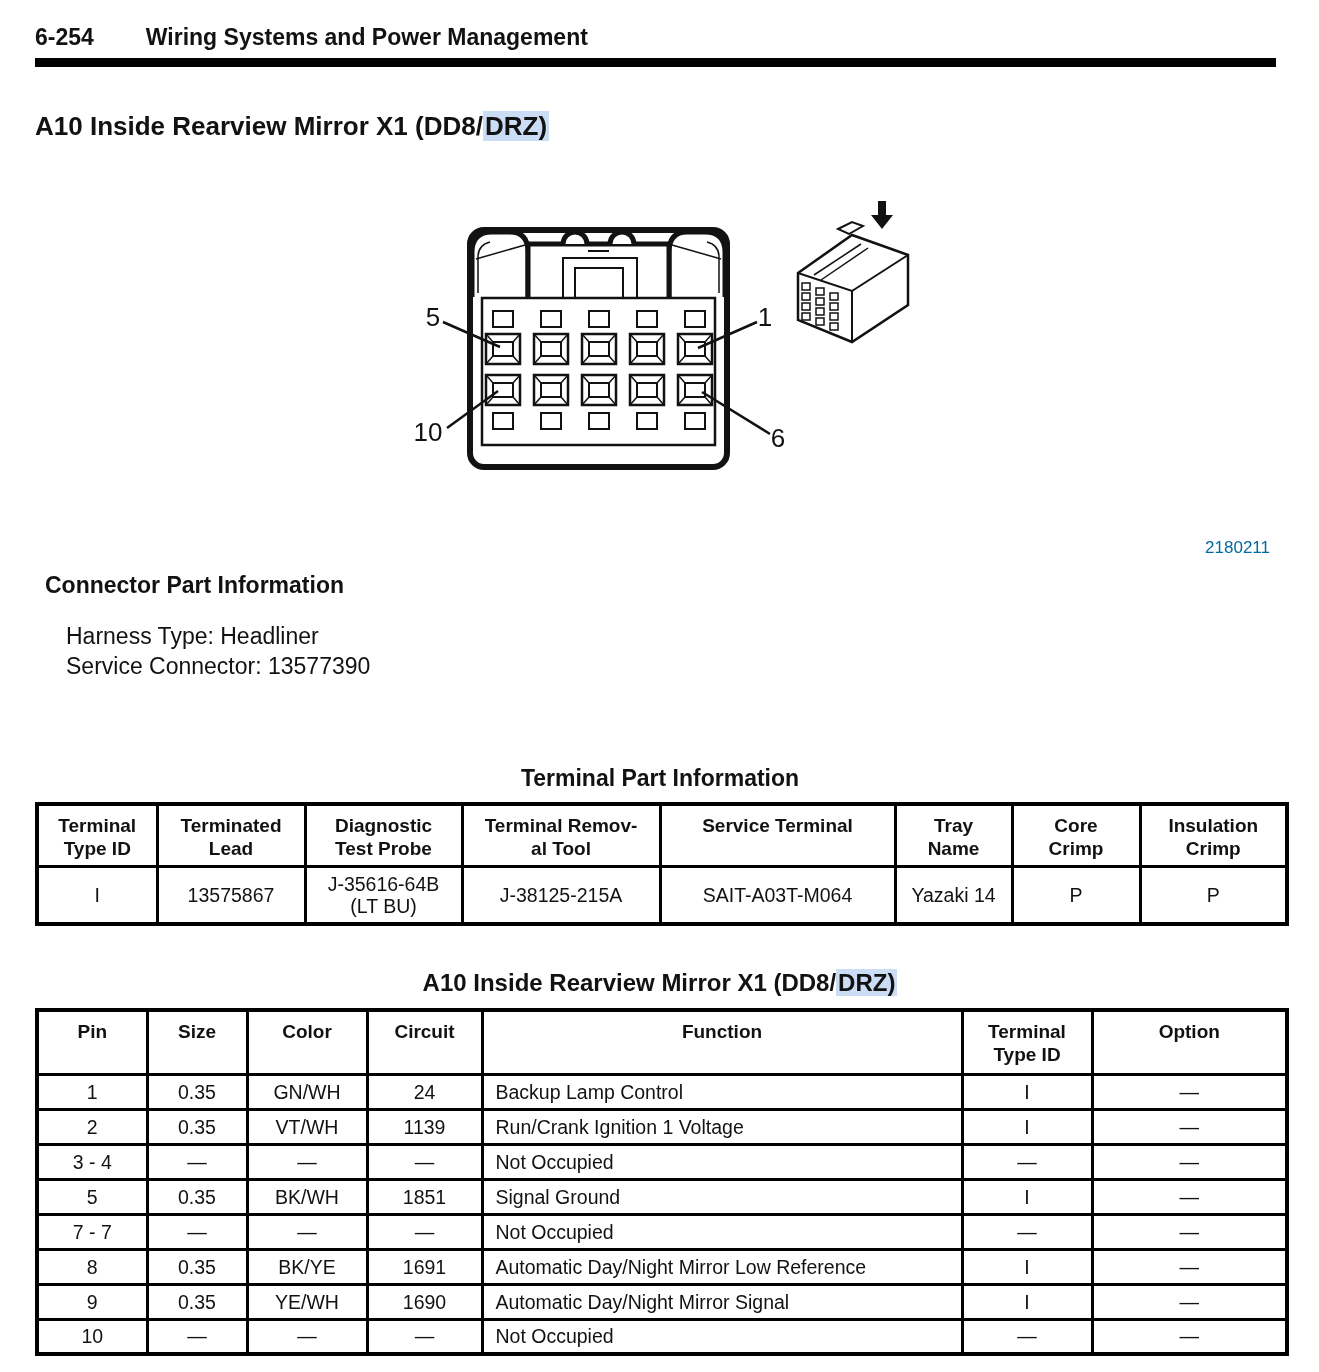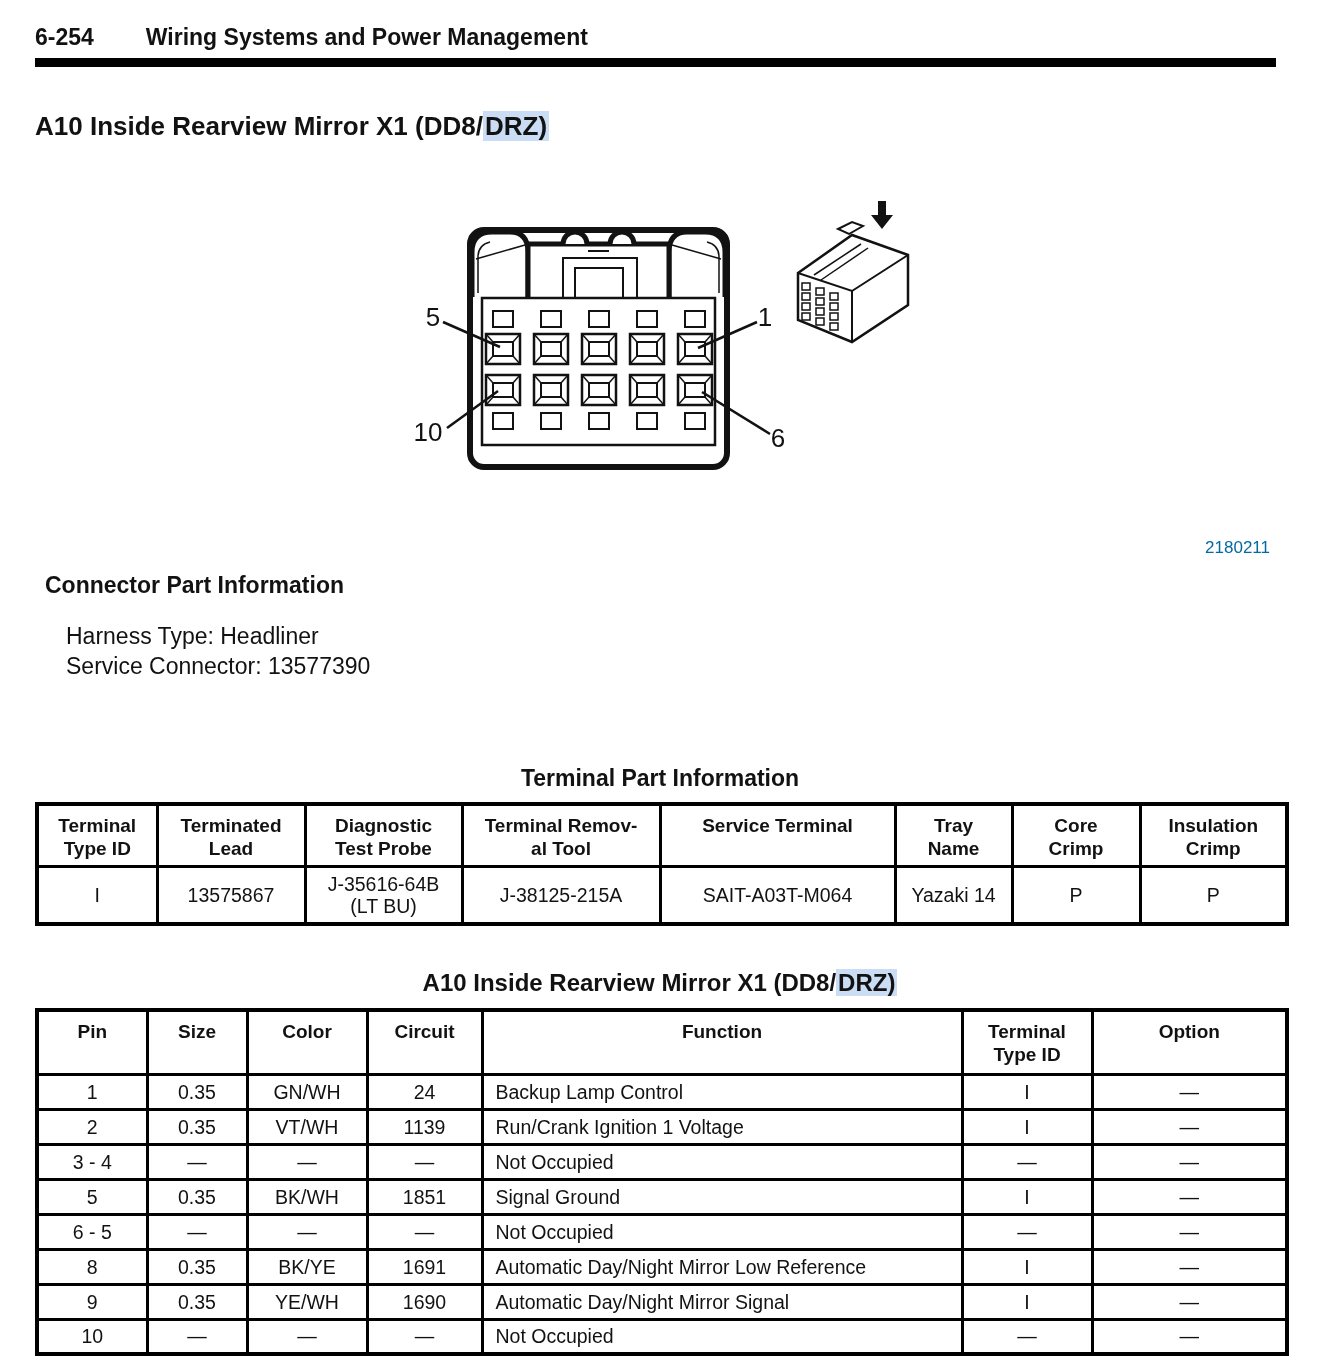--- a/index.html
+++ b/index.html
@@ -295,21 +295,21 @@
     <tr class="data">
       <td>5</td>
       <td>0.35</td>
       <td>BK/WH</td>
       <td>1851</td>
       <td class="func">Signal Ground</td>
       <td>I</td>
       <td>—</td>
     </tr>
     <tr class="data">
-      <td>6 - 5</td>
+      <td>7 - 7</td>
       <td>—</td>
       <td>—</td>
       <td>—</td>
       <td class="func">Not Occupied</td>
       <td>—</td>
       <td>—</td>
     </tr>
     <tr class="data">
       <td>8</td>
       <td>0.35</td>

